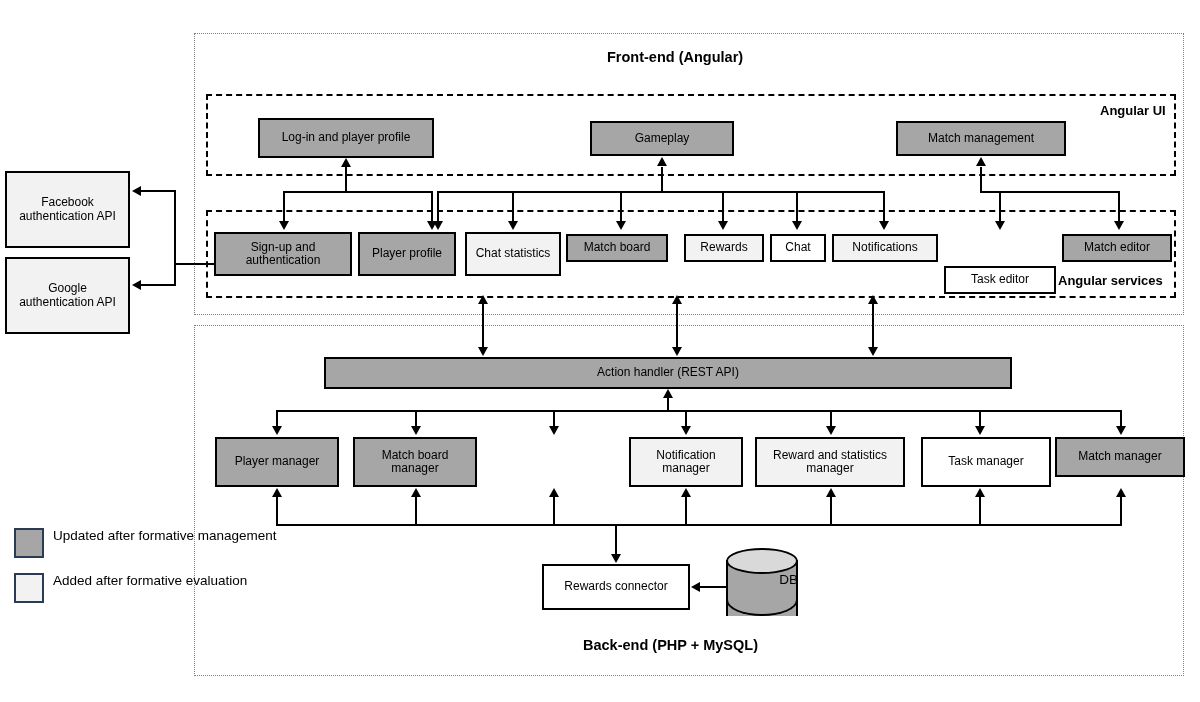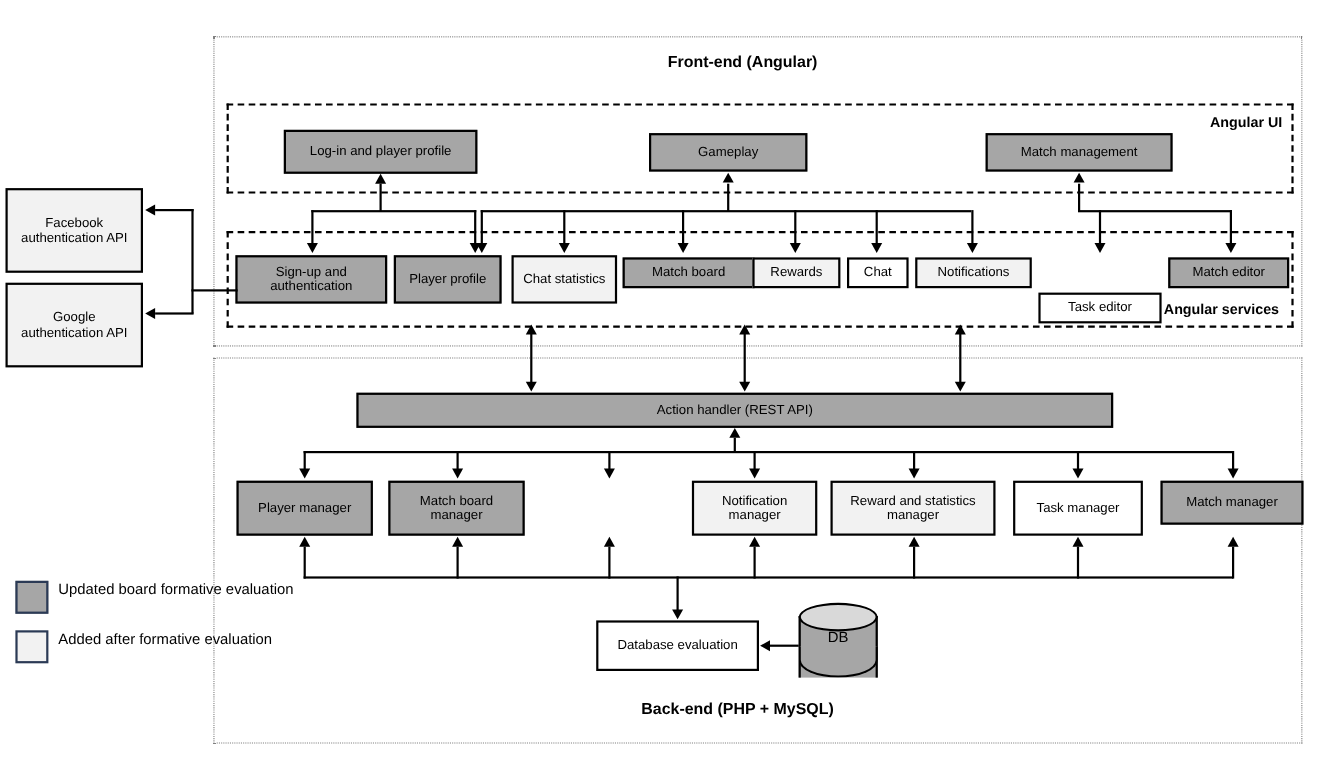--- a/index.html
+++ b/index.html
@@ -44,21 +44,21 @@
   .legend-text{margin-left:9px;font-size:13.5px;line-height:1.25;color:#000;white-space:nowrap;}
 
   
   .db{position:absolute;}
   .db-body{position:absolute;left:0;top:12px;width:72px;height:56px;background:#a6a6a6;
            border-left:2px solid #000;border-right:2px solid #000;box-sizing:border-box;}
   .db-bottom{position:absolute;left:0;top:40px;width:72px;height:28px;border:2px solid #000;
              border-top:none;border-radius:0 0 36px 36px / 0 0 16px 16px;box-sizing:border-box;background:#a6a6a6;}
   .db-top{position:absolute;left:0;top:0;width:72px;height:26px;background:#d9d9d9;
           border:2px solid #000;border-radius:36px / 13px;box-sizing:border-box;}
-  .db-label{position:absolute;left:0;top:24px;width:72px;text-align:center;font-size:13.5px;color:#000;}
+  .db-label{position:absolute;left:0;top:24px;width:72px;text-align:right;font-size:13.5px;color:#000;}
 </style>
 </head>
 <body>
 
 <div id="canvas">
 
   <div class="frame" style="left:194px;top:33px;width:988px;height:280px;"></div>
 
   <div class="caption" style="left:607px;top:49px;">Front-end (Angular)</div>
 
@@ -85,21 +85,21 @@
   </div>
 
   <div class="node gray" style="left:358px;top:232px;width:98px;height:44px;">
     <span class="lbl">Player profile</span>
   </div>
 
   <div class="node light" style="left:465px;top:232px;width:96px;height:44px;">
     <span class="lbl">Chat statistics</span>
   </div>
 
-  <div class="node gray" style="left:566px;top:234px;width:120px;height:28px;">
+  <div class="node gray" style="left:566px;top:234px;width:102px;height:28px;">
     <span class="lbl">Match board</span>
   </div>
 
   <div class="node light" style="left:684px;top:234px;width:80px;height:28px;">
     <span class="lbl">Rewards</span>
   </div>
 
   <div class="node" style="left:770px;top:234px;width:56px;height:28px;">
     <span class="lbl">Chat</span>
   </div>
@@ -189,21 +189,21 @@
   </div>
   <div class="node gray" style="left:353px;top:437px;width:124px;height:50px;">
     <span class="lbl">Match board manager</span>
   </div>
   <div class="node light" style="left:629px;top:437px;width:114px;height:50px;">
     <span class="lbl">Notification manager</span>
   </div>
   <div class="node light" style="left:755px;top:437px;width:150px;height:50px;">
     <span class="lbl">Reward and statistics manager</span>
   </div>
-  <div class="node" style="left:921px;top:437px;width:118px;height:50px;">
+  <div class="node" style="left:921px;top:437px;width:130px;height:50px;">
     <span class="lbl">Task manager</span>
   </div>
   <div class="node gray" style="left:1055px;top:437px;width:130px;height:40px;">
     <span class="lbl">Match manager</span>
   </div>
 
   <div class="ln vl" style="left:667px;top:398px;height:13px;"></div>
   <div class="arrow up" style="left:663px;top:389px;"></div>
   <div class="ln hl" style="left:276px;top:410px;width:845px;"></div>
 
@@ -236,38 +236,38 @@
   <div class="arrow up" style="left:826px;top:488px;"></div>
   <div class="ln vl" style="left:979px;top:497px;height:29px;"></div>
   <div class="arrow up" style="left:975px;top:488px;"></div>
   <div class="ln vl" style="left:1120px;top:497px;height:29px;"></div>
   <div class="arrow up" style="left:1116px;top:488px;"></div>
 
   <div class="ln vl" style="left:615px;top:524px;height:32px;"></div>
   <div class="arrow down" style="left:611px;top:554px;"></div>
 
   <div class="node" style="left:542px;top:564px;width:148px;height:46px;">
-    <span class="lbl">Database evaluation</span>
+    <span class="lbl">Rewards connector</span>
   </div>
 
   <div class="ln hl" style="left:700px;top:586px;width:28px;"></div>
   <div class="arrow left" style="left:691px;top:582px;"></div>
   <div class="arrow right" style="left:727px;top:582px;"></div>
 
   <div class="db" style="left:726px;top:548px;width:72px;height:70px;">
     <div class="db-body"></div>
     <div class="db-bottom"></div>
     <div class="db-top"></div>
     <div class="db-label">DB</div>
   </div>
 
   <div class="legend" style="left:14px;top:528px;width:200px;height:90px;">
     <div class="legend-row" style="left:0px;top:0px;">
       <div class="swatch gray"></div>
-      <div class="legend-text">Updated board formative evaluation</div>
+      <div class="legend-text">Updated after formative management</div>
     </div>
     <div class="legend-row" style="left:0px;top:45px;">
       <div class="swatch light"></div>
       <div class="legend-text">Added after formative evaluation</div>
     </div>
   </div>
 
 </div>
 
 </body></html>

